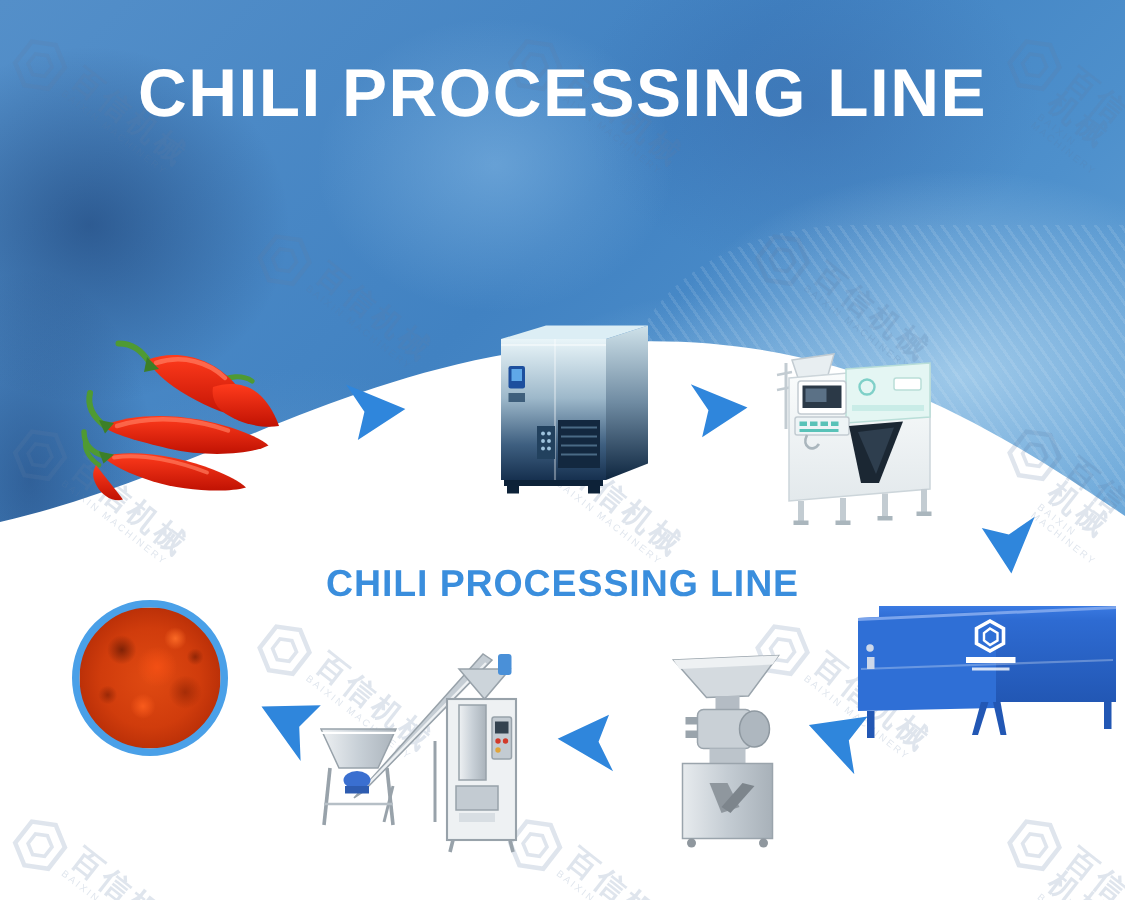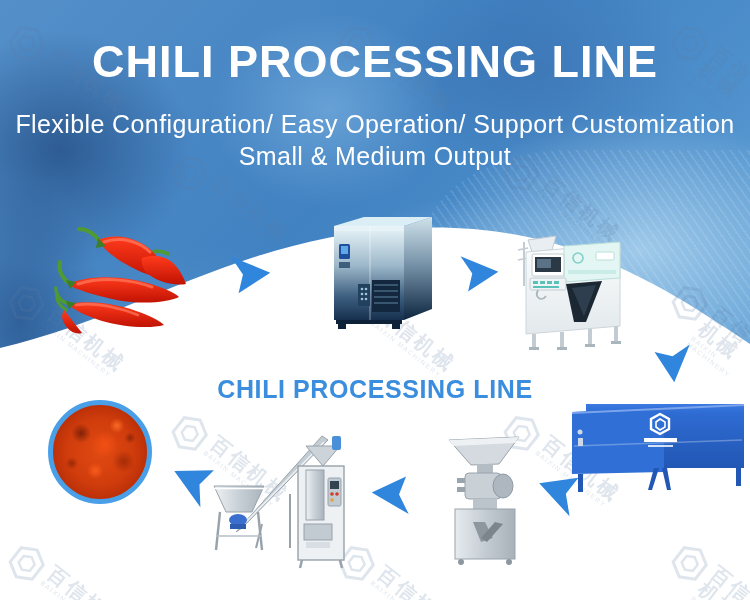--- a/index.html
+++ b/index.html
@@ -207,22 +207,20 @@
         <path d="M17,2 31,10 31,28 17,36 3,28 3,10 Z" fill="none" stroke="currentColor" stroke-width="3"></path>
         <path d="M17,11 24,15 24,23 17,27 10,23 10,15 Z" fill="none" stroke="currentColor" stroke-width="2.4"></path>
       </svg>
     <span class="wm-txt">
         <span class="wm-cjk">百信机械</span>
         <span class="wm-latin">BAIXIN MACHINERY</span>
       </span>
   </div>
 
   <div class="banner-title">CHILI PROCESSING LINE</div>
-  <div class="banner-sub sub1">Flexible Configuration/ Easy Operation/ Support Customization</div>
-  <div class="banner-sub sub2">Small &amp; Medium Output</div>
 
   <svg class="img-abs" style="left:48px;top:226px" width="142" height="112" viewBox="0 0 142 112">
     <defs>
       <linearGradient id="chg" x1="0" y1="0" x2="0" y2="1">
         <stop offset="0" stop-color="#ff3b1c"></stop>
           <stop offset="1" stop-color="#c01203"></stop>
       </linearGradient>
     </defs>
 
     <path d="M52,16 C46,7 40,3 31,3" stroke="#4f9a33" stroke-width="4" fill="none" stroke-linecap="round"></path>

